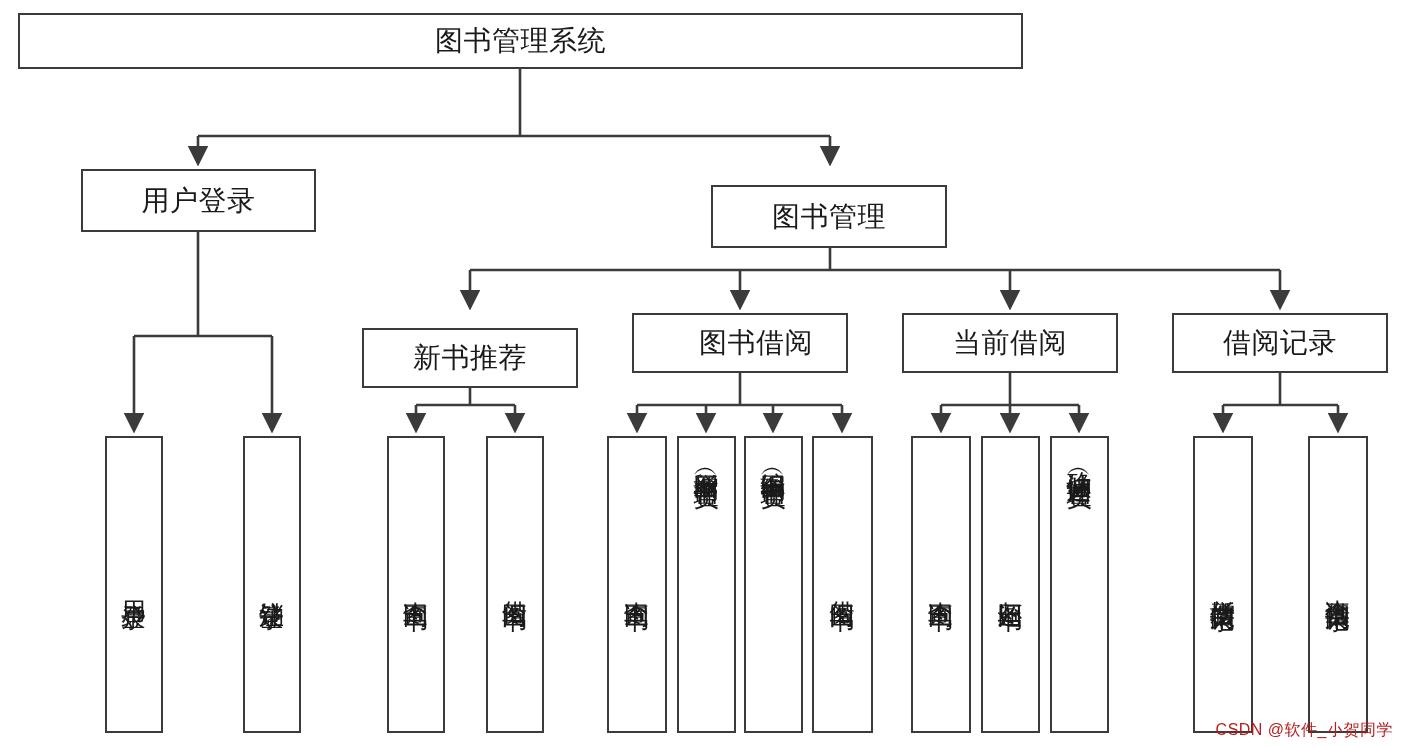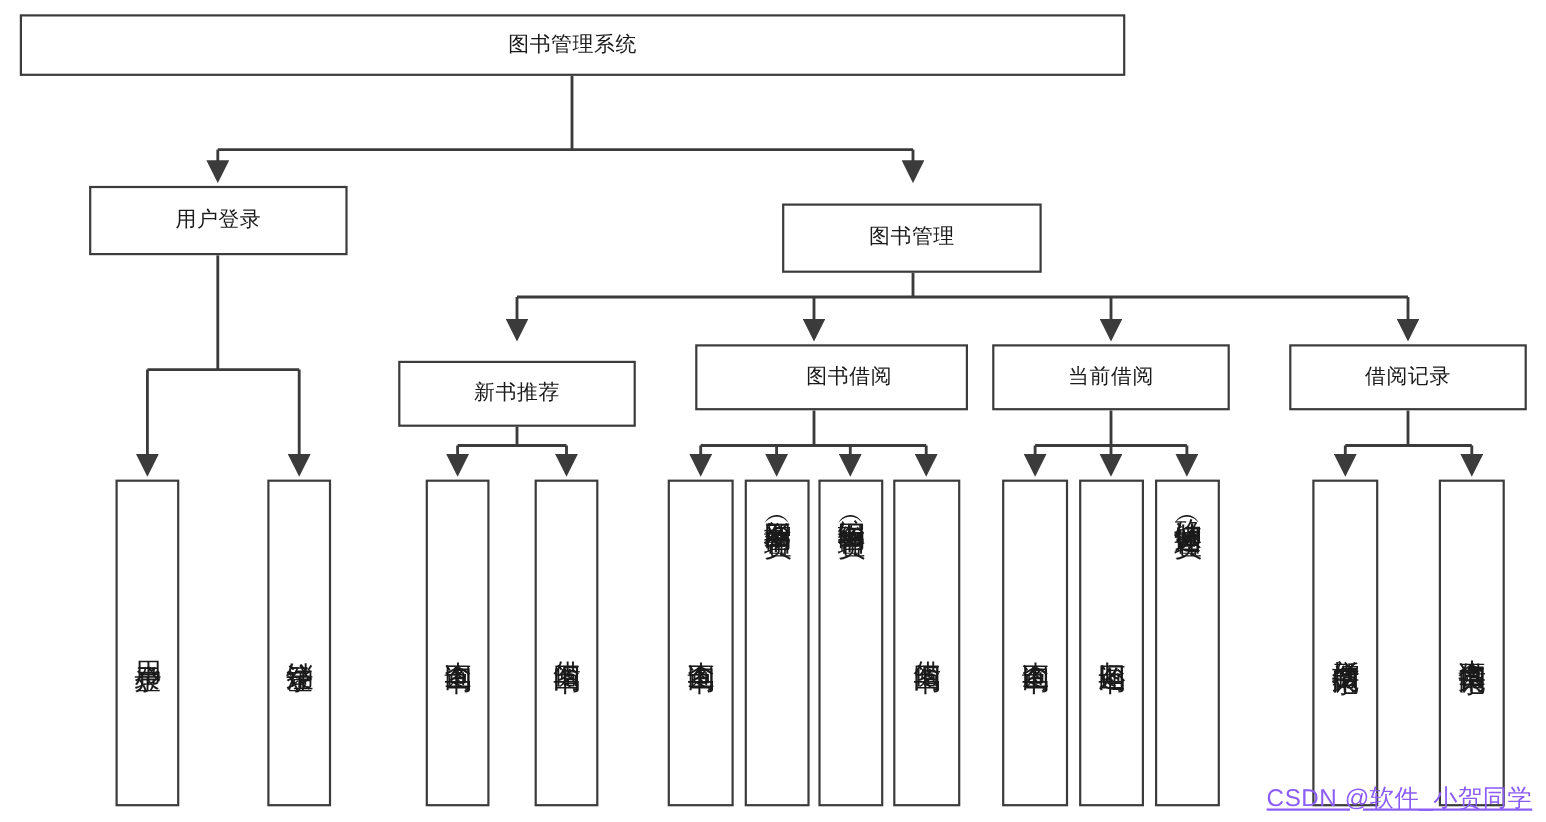--- a/index.html
+++ b/index.html
@@ -37,21 +37,21 @@
     color: #1a1a1a;
   }
   .node-label {
     display: block;
     text-align: center;
     line-height: 1.18;
     letter-spacing: 0.5px;
   }
   .node.horizontal .node-label {
     writing-mode: horizontal-tb;
-    font-size: 19px;
+    font-size: 28px;
   }
   .node.vertical {
     align-items: flex-start;
     justify-content: center;
     padding-top: 14px;
   }
   .node.vertical .node-label {
     writing-mode: vertical-rl;
     text-orientation: upright;
     font-size: 25px;
@@ -59,26 +59,25 @@
     letter-spacing: 2px;
   }
   .node.vertical.centered {
     align-items: center;
     padding-top: 0;
   }
   #watermark {
     position: absolute;
     right: 12px;
     bottom: 6px;
-    font-size: 22px;
-    color: #8b5cf6;
+    font-size: 16px;
+    color: #b91c1c;
     letter-spacing: 0.5px;
     white-space: nowrap;
     user-select: none;
-    text-decoration: underline;
   }
 </style>
 </head>
 <body>
 
 <div id="diagram-root">
 
   <svg id="edge-layer" viewBox="0 0 1405 747" width="1405" height="747" xmlns="http://www.w3.org/2000/svg">
     <defs>
       <marker id="arrow" viewBox="0 0 12 12" refX="10" refY="6" markerWidth="8" markerHeight="8" orient="auto-start-reverse">
@@ -138,21 +137,21 @@
   </div>
 
   <div class="node horizontal" style="left:711px; top:169px; width:236px; height:63px;margin-top:16px;">
     <span class="node-label">图书管理</span>
   </div>
 
   <div class="node horizontal" style="left:362px; top:313px; width:216px; height:60px;margin-top:15px;">
     <span class="node-label">新书推荐</span>
   </div>
 
-  <div class="node horizontal" style="left:632px; top:313px; width:248px; height:60px;padding-left:32px;">
+  <div class="node horizontal" style="left:632px; top:313px; width:216px; height:60px;padding-left:32px;">
     <span class="node-label">图书借阅</span>
   </div>
 
   <div class="node horizontal" style="left:902px; top:313px; width:216px; height:60px;">
     <span class="node-label">当前借阅</span>
   </div>
 
   <div class="node horizontal" style="left:1172px; top:313px; width:216px; height:60px;">
     <span class="node-label">借阅记录</span>
   </div>

